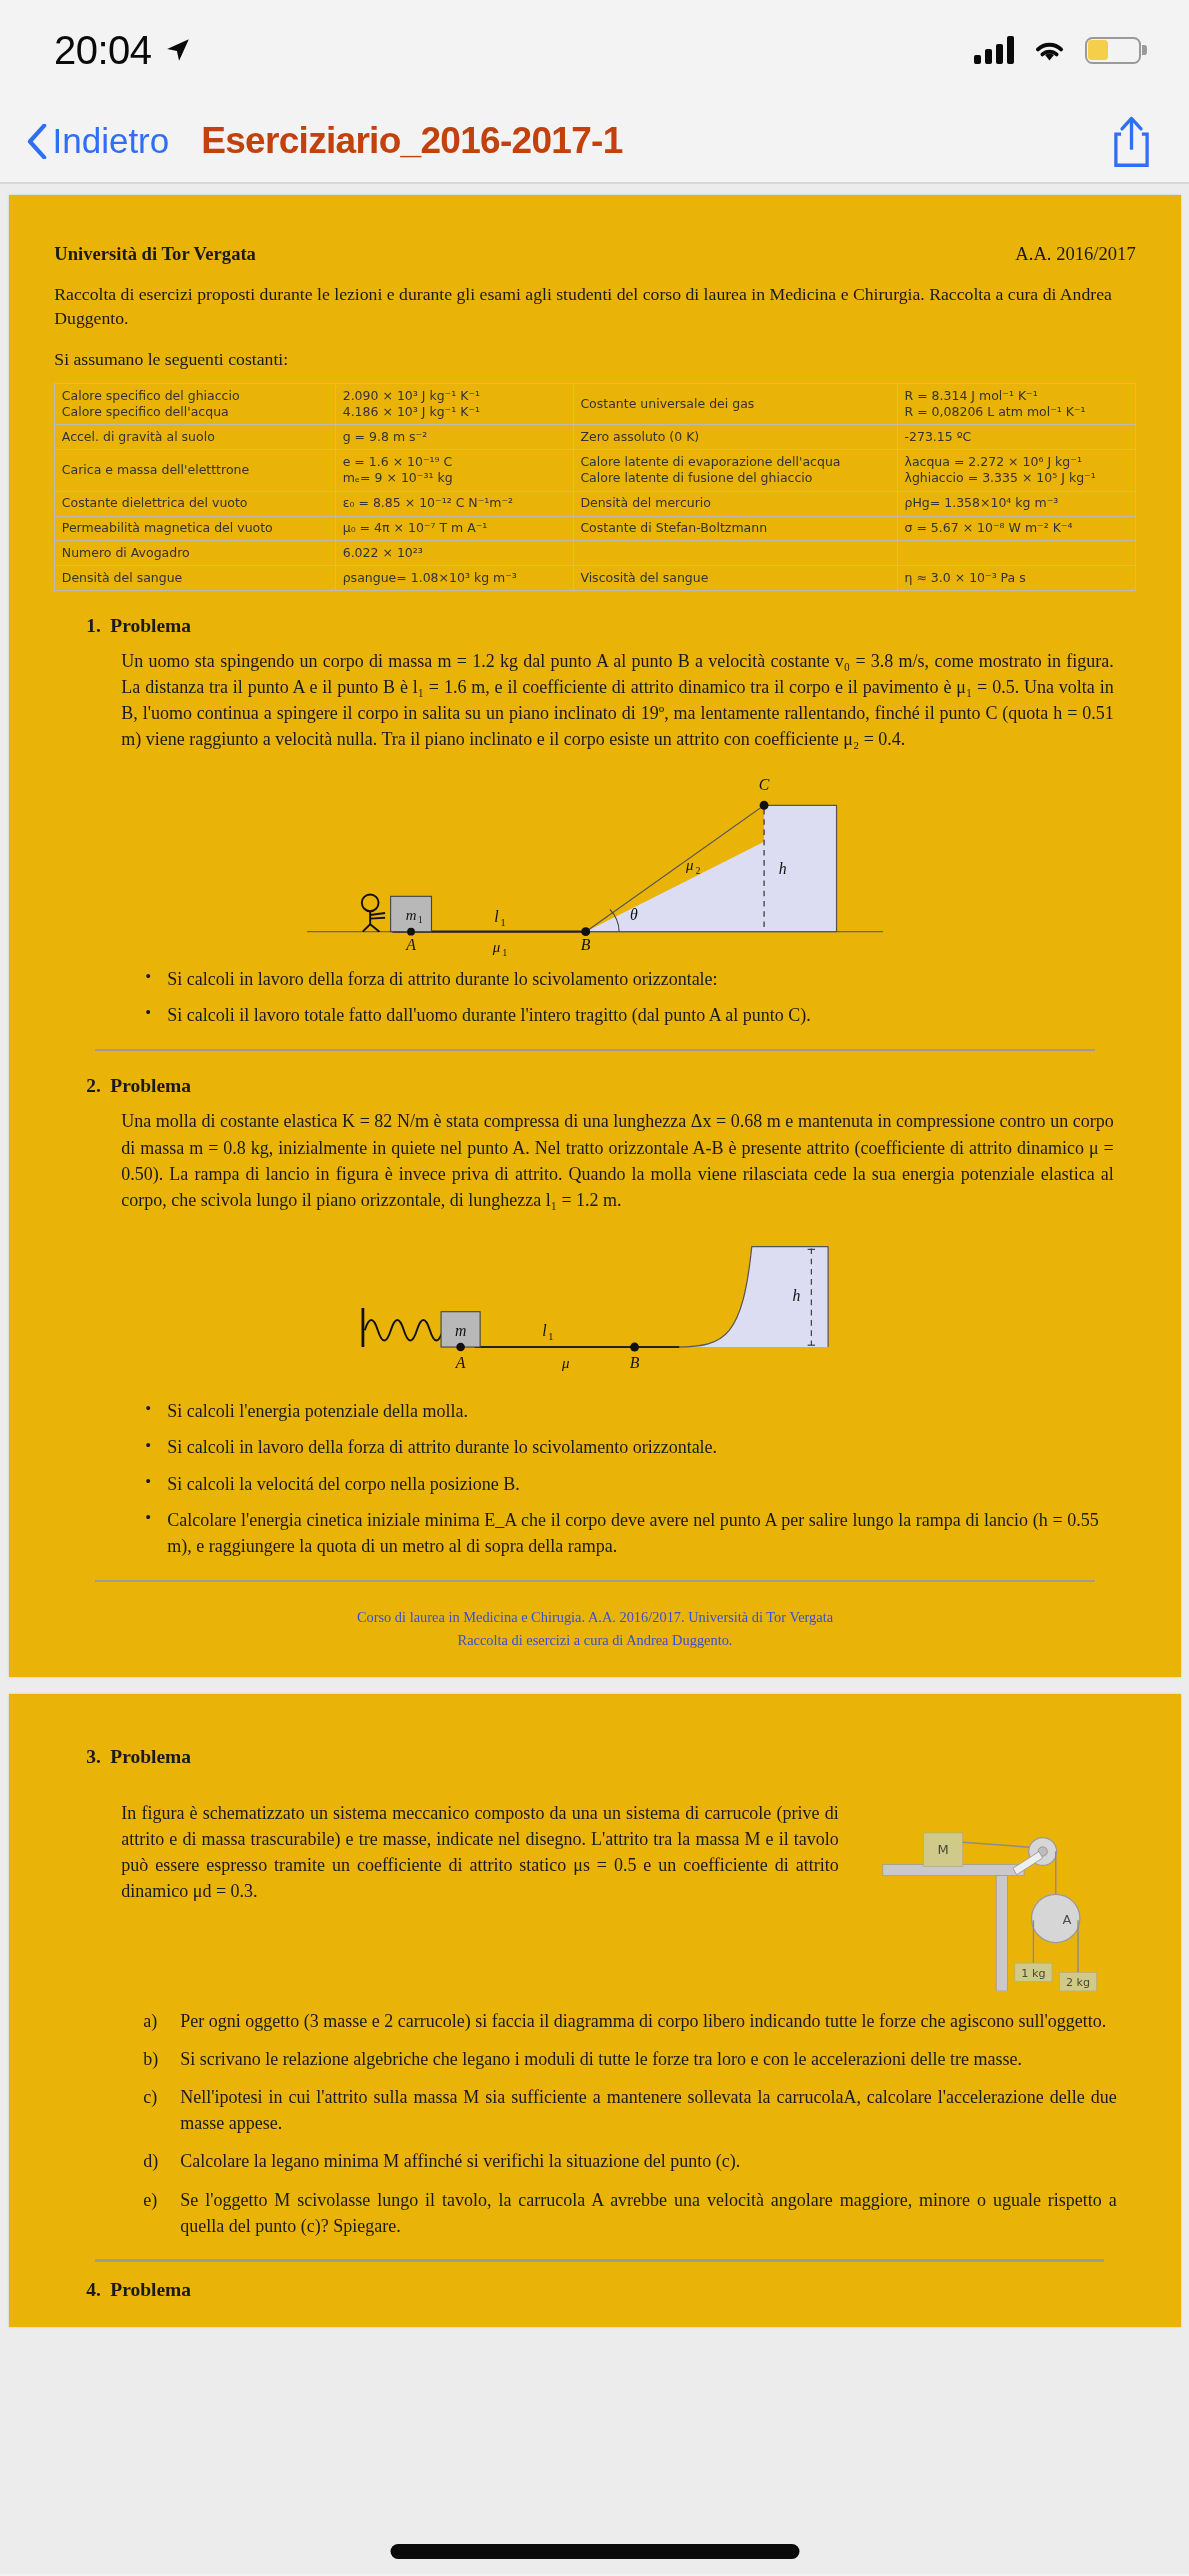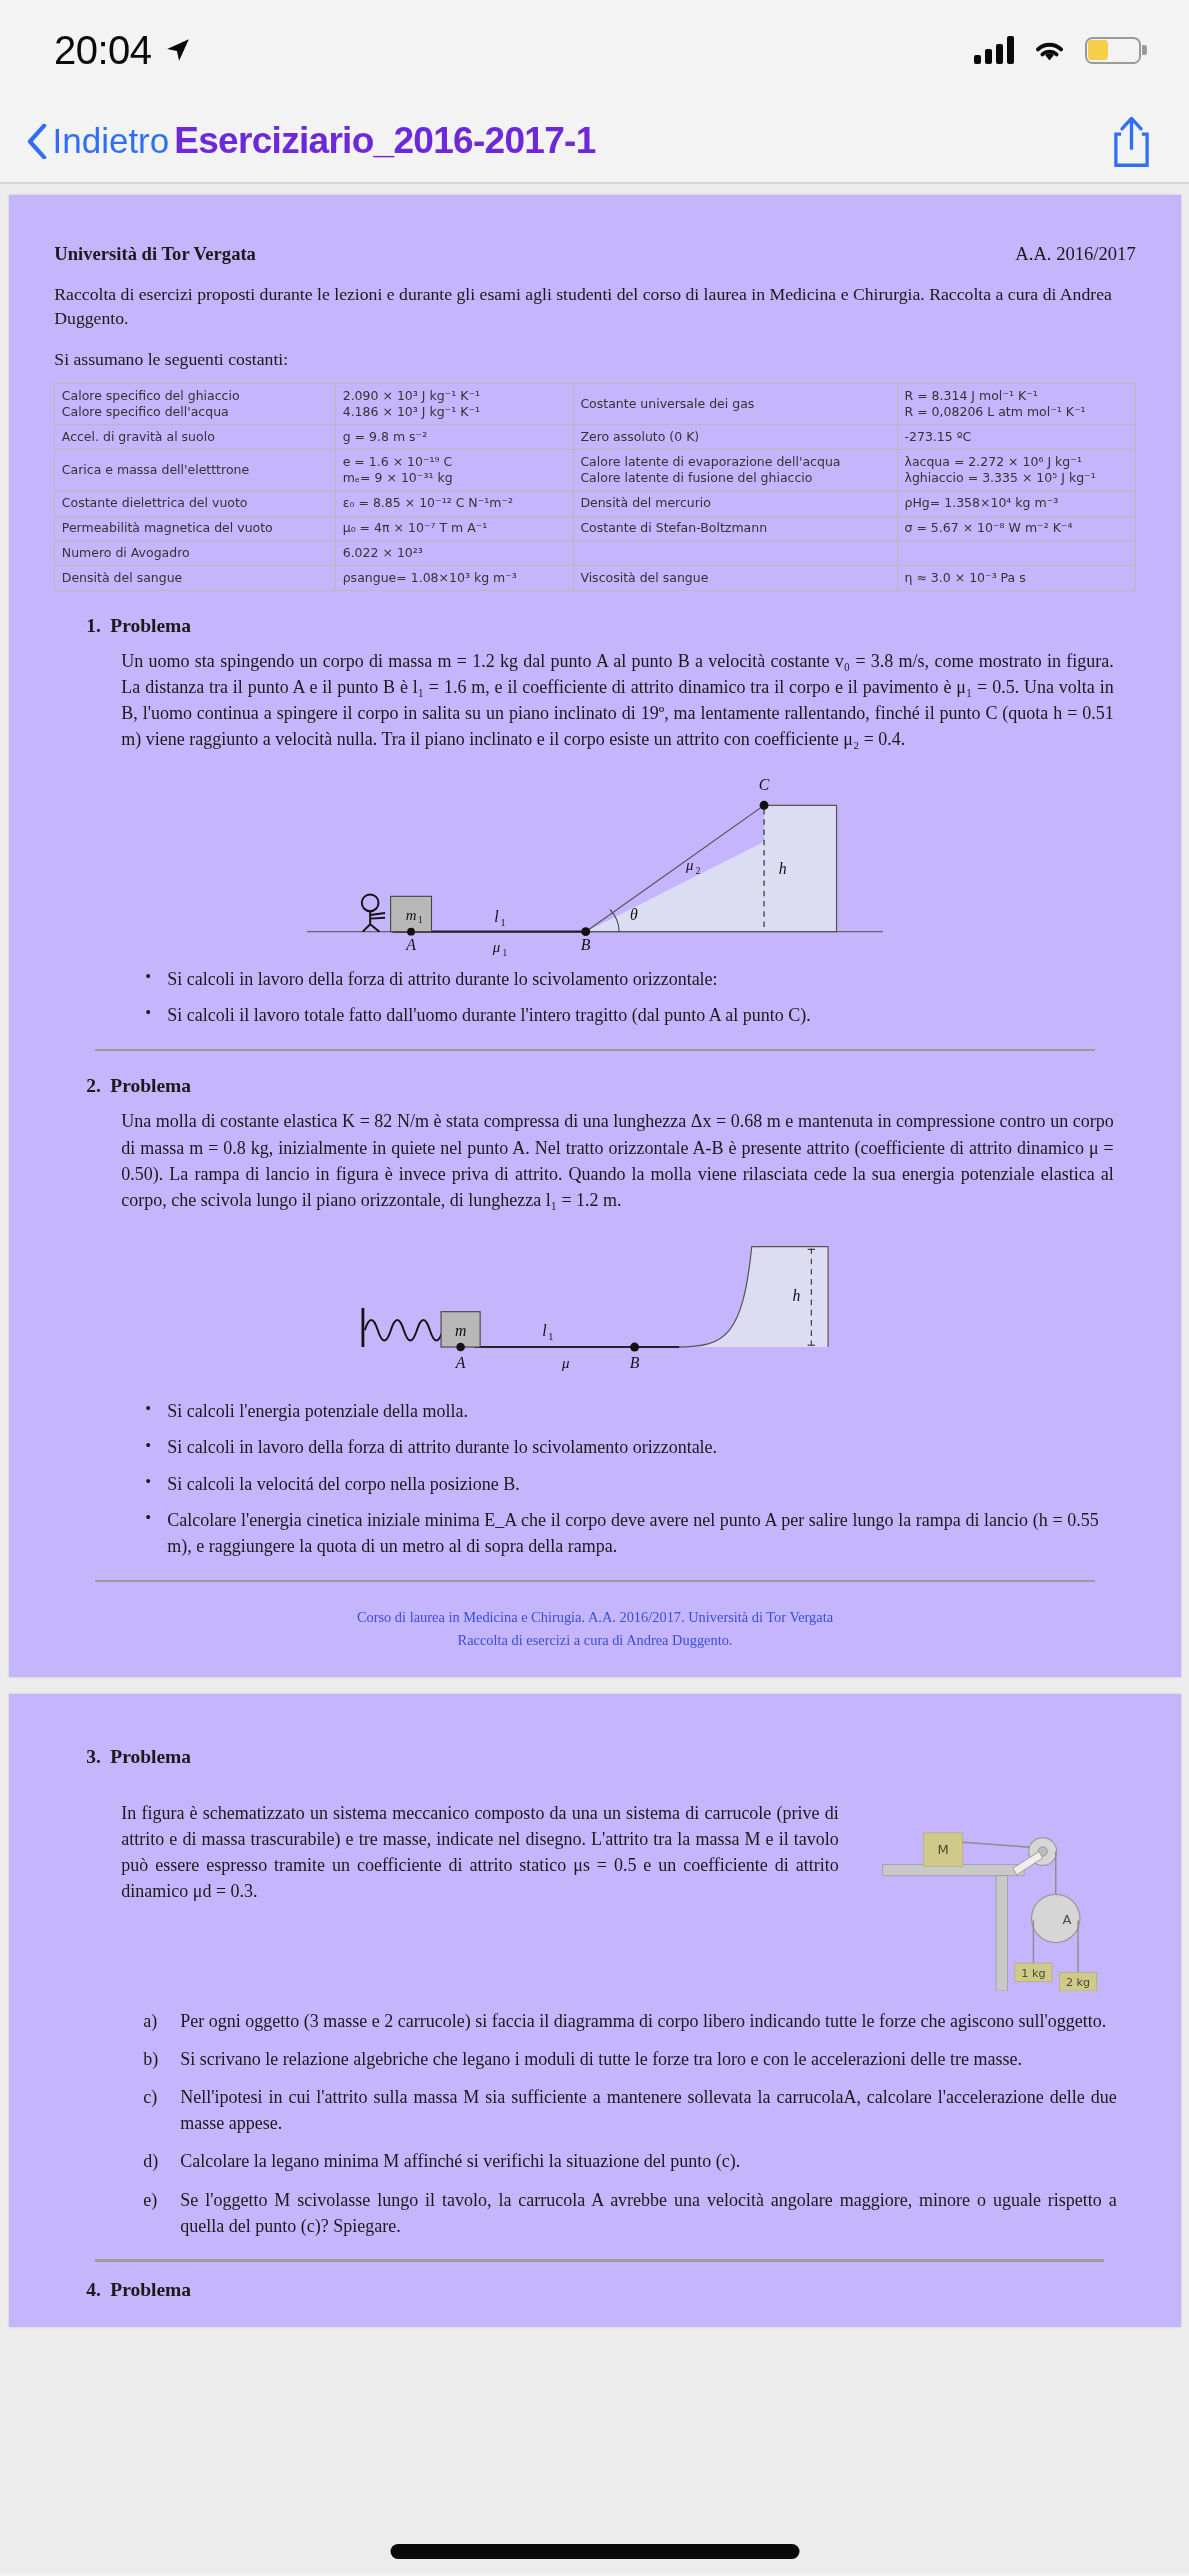--- a/index.html
+++ b/index.html
@@ -68,39 +68,39 @@
   .nav-back { display: flex; align-items: center; gap: 6px; cursor: pointer; }
   .chevron-left { width: 20.5px; height: 35px; display: block; }
   .nav-back-label {
     font-size: 35px;
     color: #2f6ff5;
     font-family: "Liberation Sans", sans-serif;
   }
   .nav-title {
     font-size: 37px;
     font-weight: 700;
-    color: #6d28d9;
-    margin-left: 5px;
+    color: #c2410c;
+    margin-left: 32px;
     letter-spacing: -0.7px;
     white-space: nowrap;
   }
   .nav-share { margin-left: auto; }
   .share-icon { width: 43px; height: 52px; display: block; }
 
   .nav-sep { height: 1.9px; background: #d6d6d6; }
 
   
   .doc-area {
     background: #ececec;
     padding: 11px 9.3px 0 9.3px;
     height: 2390px;
     position: relative;
   }
   .page {
-    background: #c4b5fd;
+    background: #eab308;
     width: 100%;
     position: relative;
     box-shadow: 0 0 1.9px rgba(0,0,0,0.18);
     font-family: "Liberation Serif", serif;
     color: #1a1a1a;
   }
   .page-1 { padding: 48px 45px 26px 45px; }
   .page-gap { height: 16.7px; background: #ececec; }
   .page-2 { padding: 48px 36px 26px 45px; }
 

